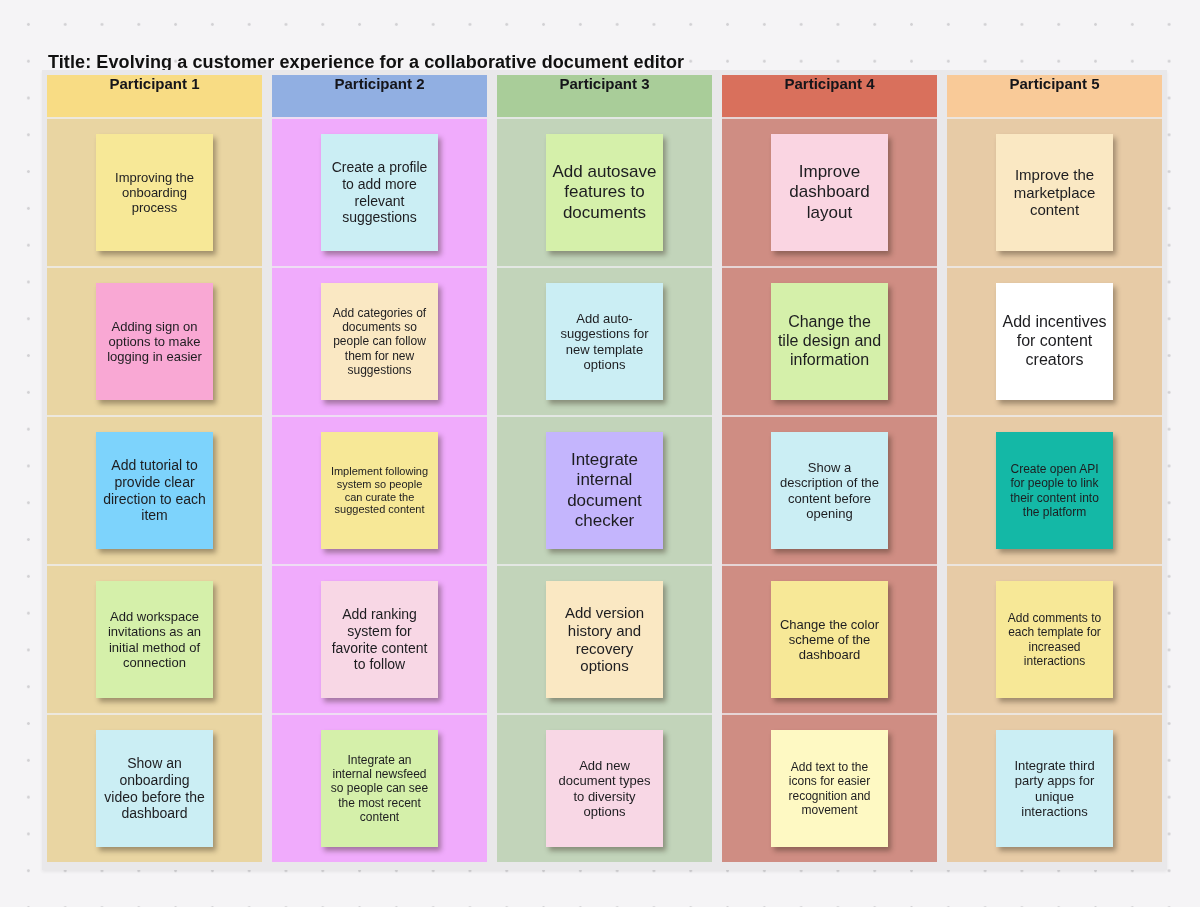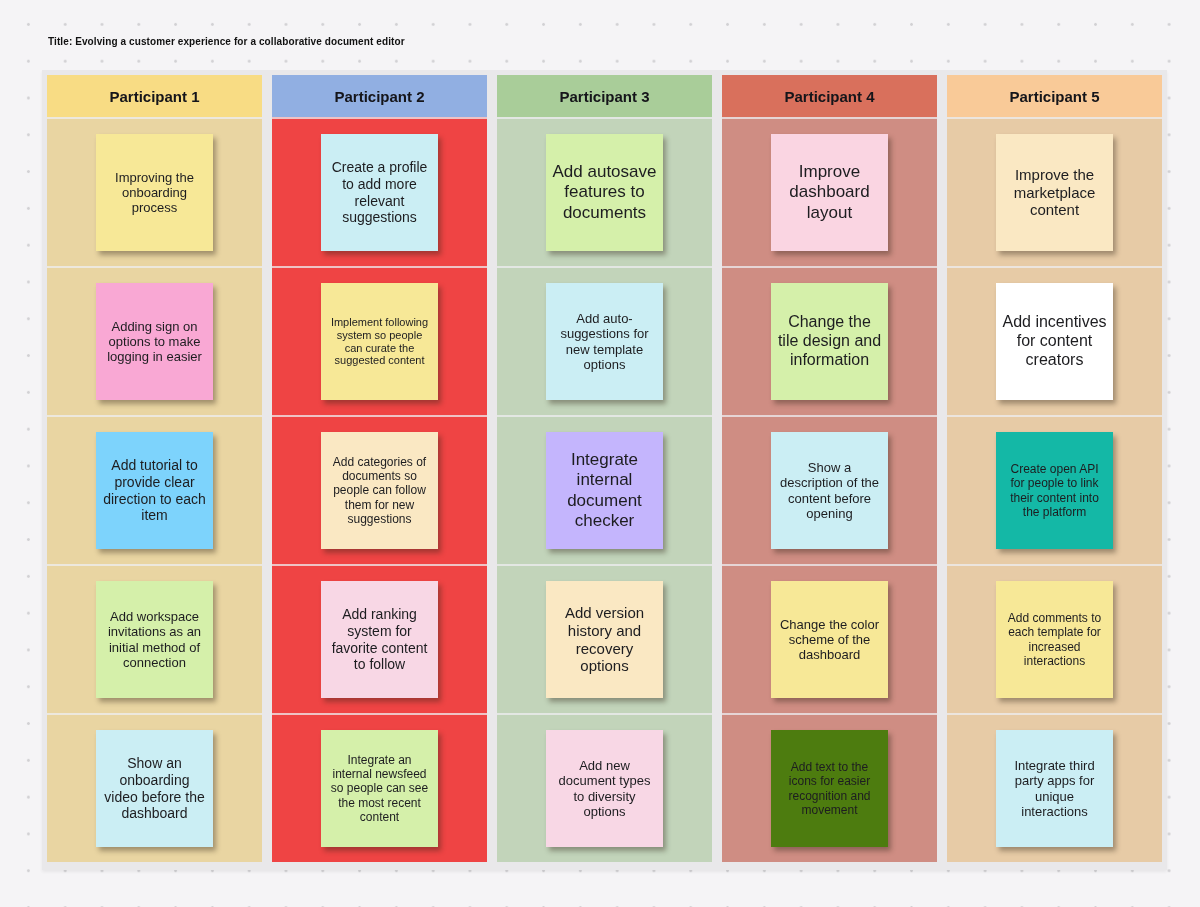--- a/index.html
+++ b/index.html
@@ -10,40 +10,40 @@
     overflow:hidden;
   }
   .canvas{
     position:relative;width:1200px;height:907px;
     background-color:#f5f4f6;
     background-image:radial-gradient(circle,#d2d1d4 1.3px,transparent 1.5px);
     background-size:36.8px 36.8px;
     background-position:10px 6px;
   }
   .board-title{
-    position:absolute;left:48px;top:36px;
-    font-size:10px;font-weight:700;color:#111;
+    position:absolute;left:48px;top:52px;
+    font-size:18px;font-weight:700;color:#111;
     letter-spacing:.1px;
     text-align:right;
   }
   .frame{
     position:absolute;left:42px;top:70px;
     width:1125px;height:800px;
     background:#e9e8ea;
     box-sizing:border-box;
     padding:5px 5px 8px 5px;
     display:flex;gap:10px;
     box-shadow:0 2px 3px rgba(0,0,0,0.06);
   }
   .column{
     flex:1 1 0;display:flex;flex-direction:column;min-width:0;
   }
   .col-header{
     flex:0 0 42px;height:42px;
-    display:flex;align-items:center;justify-content:center;
+    display:flex;align-items:flex-start;justify-content:center;
     font-size:15px;font-weight:700;color:#15151a;
   }
   .col-body{
     flex:1 1 auto;display:flex;flex-direction:column;
   }
   .cell{
     flex:1 1 0;
     display:flex;align-items:center;justify-content:center;
     border-top:2px solid rgba(238,238,240,0.75);
   }
@@ -97,40 +97,40 @@
       <span class="note-text">Show an onboarding video before the dashboard</span>
     </div>
   </div>
 </div>
   </div>
 
   <div class="column">
     <div class="col-header" style="background: rgb(145, 175, 226);">
       <span class="col-header-label">Participant 2</span>
     </div>
-    <div class="col-body" style="background: #ef4444;">
+    <div class="col-body" style="background: #f0abfc;">
   <div class="cell">
     <div class="note" style="background: rgb(203, 238, 244); font-size: 14px;">
       <span class="note-text">Create a profile to add more relevant suggestions</span>
     </div>
   </div>
 
   <div class="cell">
+    <div class="note" style="background: rgb(250, 232, 195); font-size: 12px;">
+      <span class="note-text">Add categories of documents so people can follow them for new suggestions</span>
+    </div>
+  </div>
+
+  <div class="cell">
     <div class="note" style="background: rgb(247, 232, 151); font-size: 11px;">
       <span class="note-text">Implement following system so people can curate the suggested content</span>
     </div>
   </div>
 
   <div class="cell">
-    <div class="note" style="background: rgb(250, 232, 195); font-size: 12px;">
-      <span class="note-text">Add categories of documents so people can follow them for new suggestions</span>
-    </div>
-  </div>
-
-  <div class="cell">
     <div class="note" style="background: rgb(248, 215, 229); font-size: 14px;">
       <span class="note-text">Add ranking system for favorite content to follow</span>
     </div>
   </div>
 
   <div class="cell">
     <div class="note" style="background: rgb(213, 240, 170); font-size: 12px;">
       <span class="note-text">Integrate an internal newsfeed so people can see the most recent content</span>
     </div>
   </div>
@@ -197,21 +197,21 @@
     </div>
   </div>
 
   <div class="cell">
     <div class="note" style="background: rgb(247, 232, 151); font-size: 13px;">
       <span class="note-text">Change the color scheme of the dashboard</span>
     </div>
   </div>
 
   <div class="cell">
-    <div class="note" style="background: #4d7c0f; font-size: 12px;">
+    <div class="note" style="background: #fef9c3; font-size: 12px;">
       <span class="note-text">Add text to the icons for easier recognition and movement</span>
     </div>
   </div>
 </div>
   </div>
 
   <div class="column">
     <div class="col-header" style="background: rgb(249, 202, 152);">
       <span class="col-header-label">Participant 5</span>
     </div>

